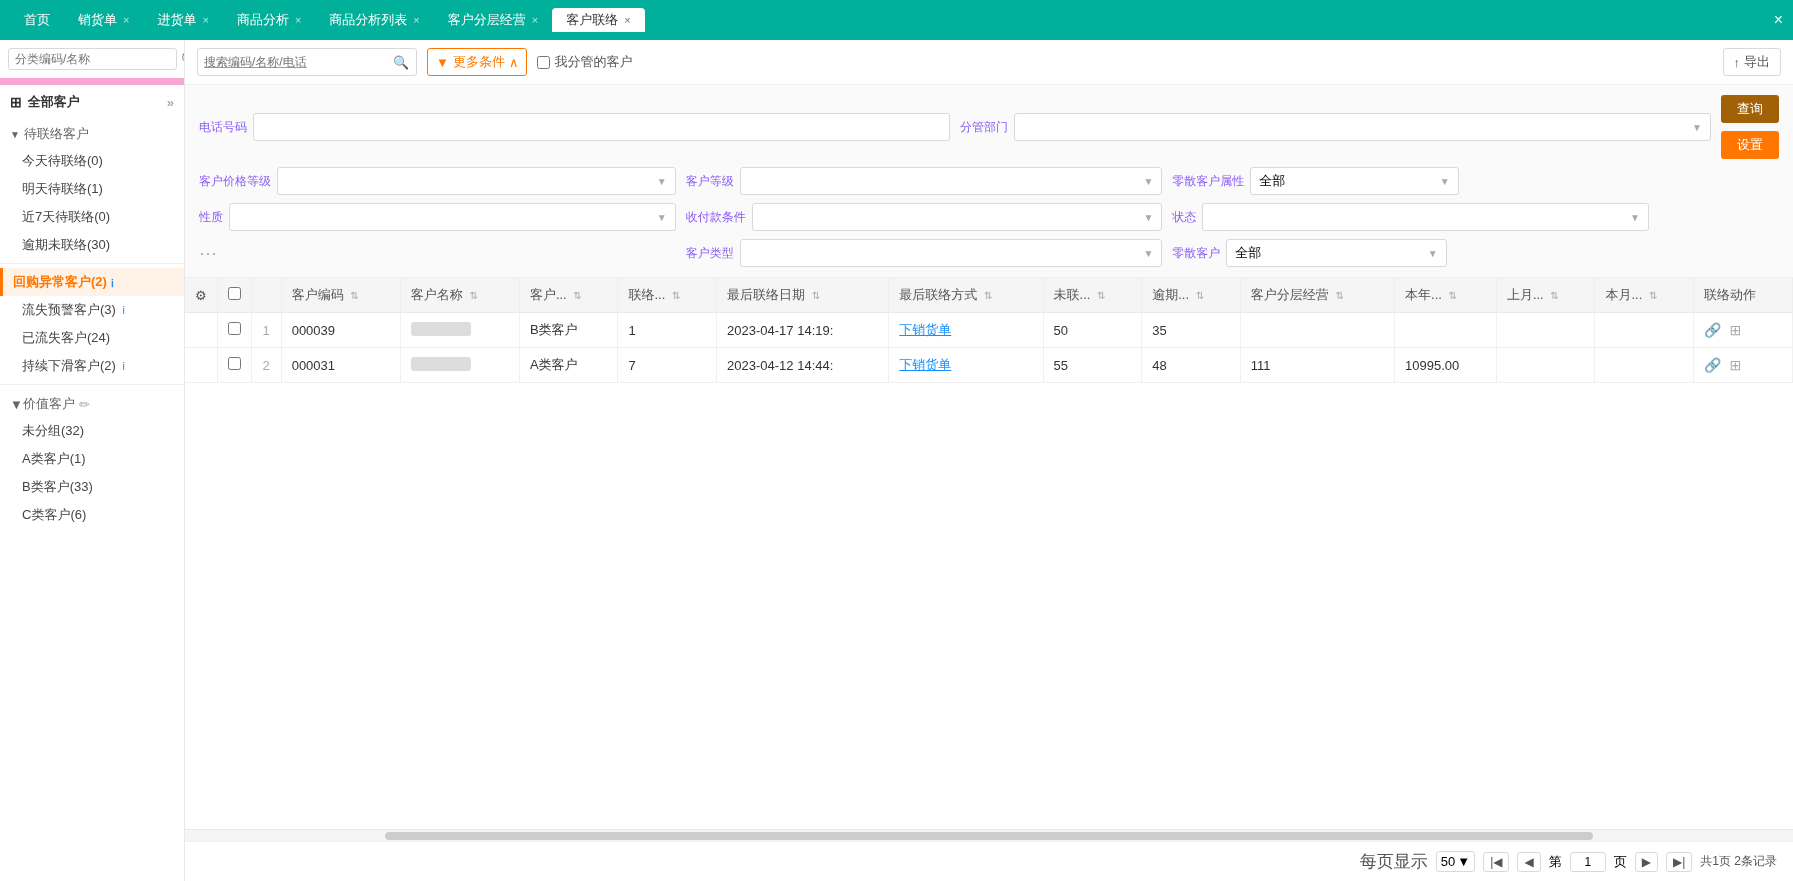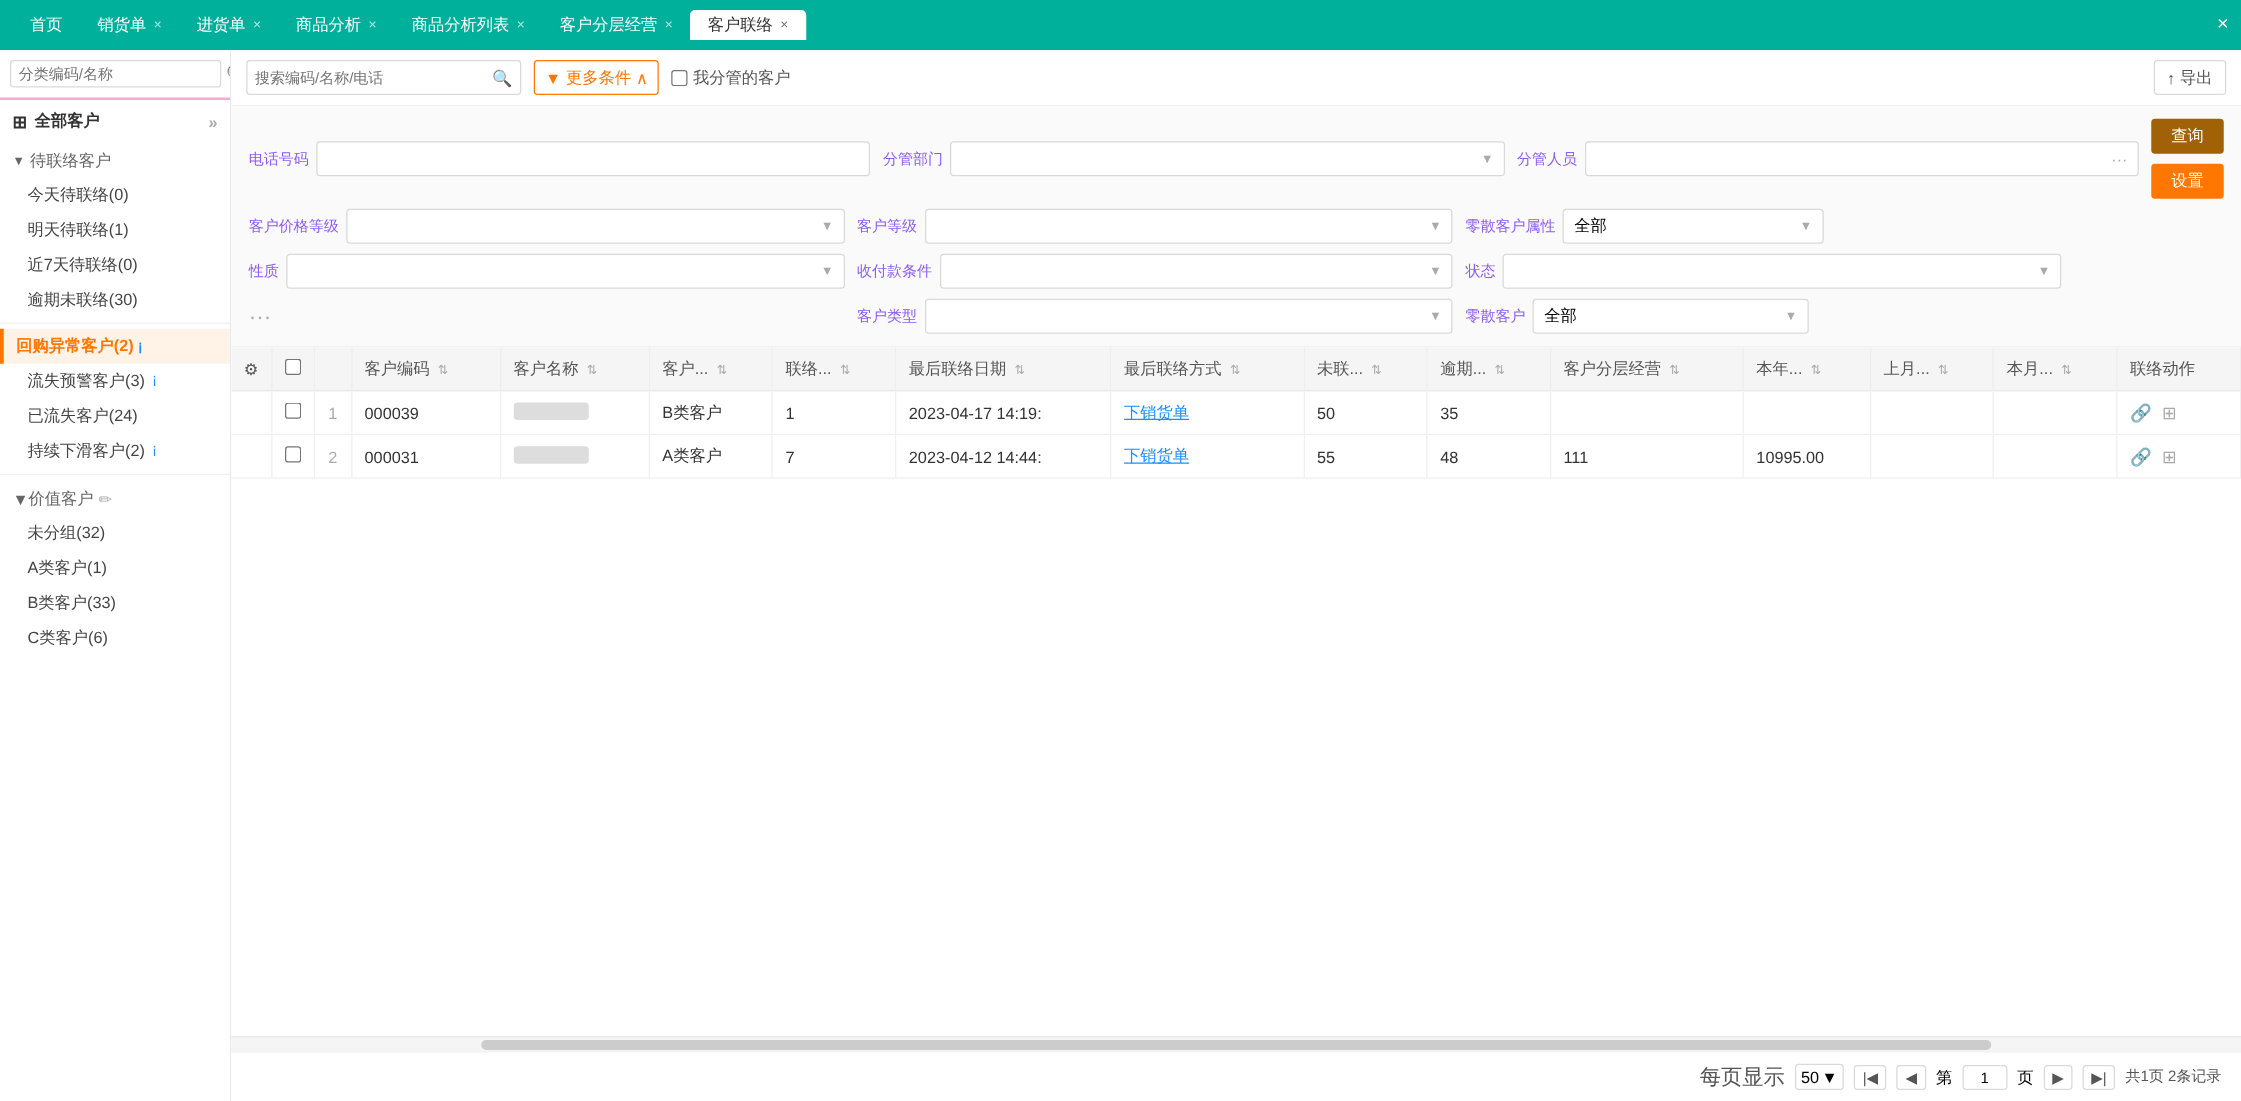--- a/index.html
+++ b/index.html
@@ -51,21 +51,21 @@
     .sidebar {
       width: 185px;
       background: #fff;
       border-right: 1px solid #e8e8e8;
       display: flex;
       flex-direction: column;
       overflow: hidden;
     }
     .sidebar-search {
       padding: 8px;
-      border-bottom: 2px solid #f9a8d4;
+      border-bottom: 7px solid #f9a8d4;
       display: flex;
       align-items: center;
       gap: 4px;
     }
     .sidebar-search input {
       flex: 1;
       border: 1px solid #d9d9d9;
       border-radius: 3px;
       padding: 3px 6px;
       font-size: 12px;
@@ -503,21 +503,21 @@
         <span>C类客户(6)</span>
       </div>
     </div>
   </div>
 
 
   <div class="content-area">
 
     <div class="toolbar">
       <div class="search-input-wrap">
-        <input type="text" style="font-size: 12px; color: rgb(153, 153, 153);" placeholder="搜索编码/名称/电话">
+        <input type="text" style="font-size: 12px; color: rgb(153, 153, 153); text-decoration: underline;" placeholder="搜索编码/名称/电话">
         <span class="s-icon">🔍</span>
       </div>
       <div class="filter-btn">
         <span>▼</span>
         <span>更多条件</span>
         <span>∧</span>
       </div>
       <label class="my-customer-check">
         <input type="checkbox" style="">
         <span>我分管的客户</span>
@@ -533,26 +533,20 @@
       <div class="filter-row">
         <div class="filter-item">
           <label>电话号码</label>
           <input class="filter-input" type="text" style="">
         </div>
         <div class="filter-item">
           <label>分管部门</label>
           <div class="filter-select">
             <span></span>
               <span class="chevron">▼</span>
-          </div>
-        </div>
-        <div class="filter-item">
-          <label>分管人员</label>
-          <div style="flex:1; border:1px solid #d9d9d9; border-radius:3px; height:28px; background:#fff; display:flex; align-items:center; padding:0 8px; justify-content:flex-end; cursor:pointer;">
-            <span style="color:#aaa;">···</span>
           </div>
         </div>
         <div class="btn-group">
           <button class="query-btn">查询</button>
           <button class="reset-btn">设置</button>
         </div>
       </div>
 
       <div class="filter-row">
         <div class="filter-item">

